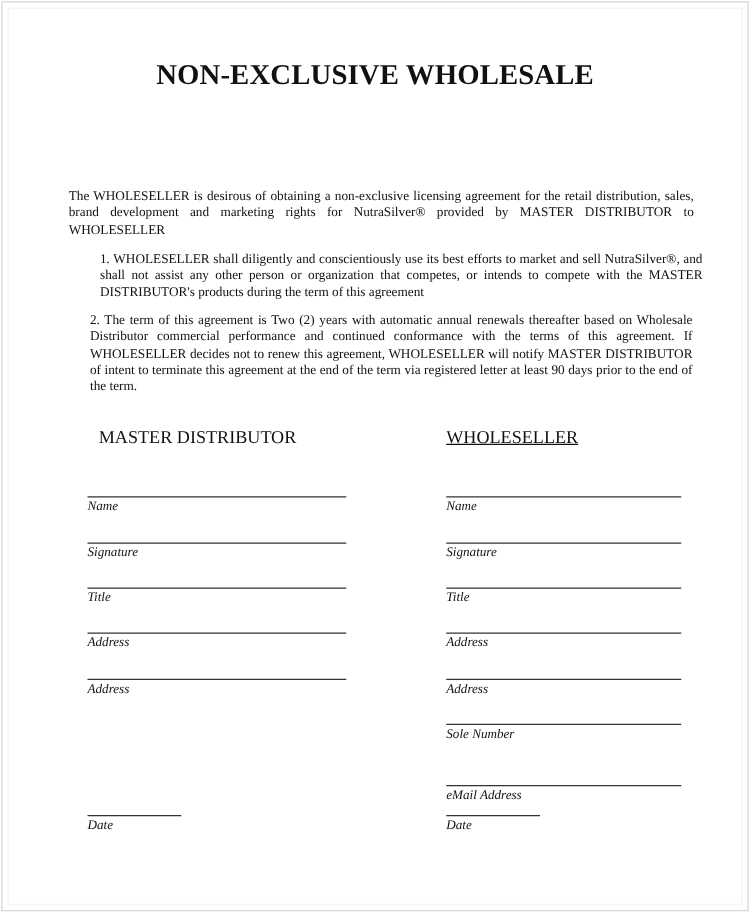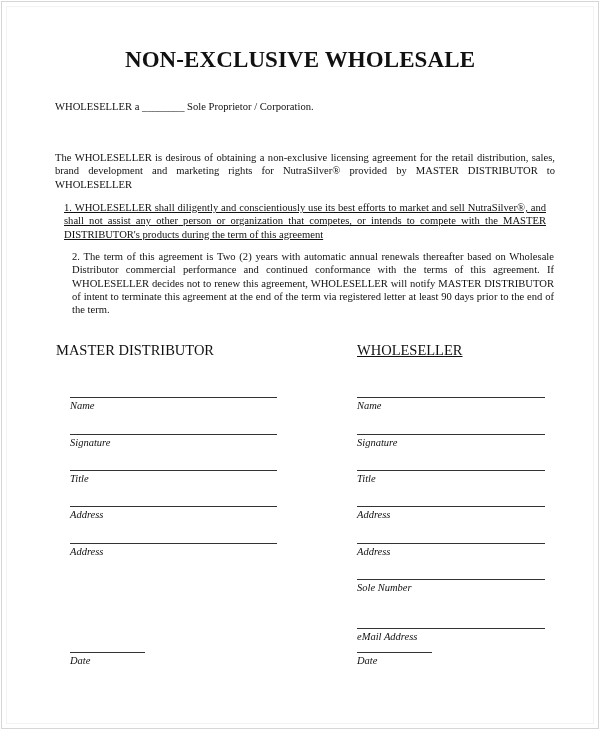--- a/index.html
+++ b/index.html
@@ -3,48 +3,47 @@
 <meta charset="utf-8">
 <style>
   html, body { margin: 0; padding: 0; background: #ffffff; }
   body { width: 600px; height: 730px; position: relative; overflow: hidden; font-family: "Liberation Serif", "DejaVu Serif", serif; color: #111; }
   .page { position: absolute; left: 1px; top: 1px; width: 596px; height: 726px; border: 1px solid #d6d6d6; background: #fff; }
   .page-inner { position: absolute; left: 4px; top: 4px; right: 4px; bottom: 4px; border: 1px solid #f3f3f3; }
   .title { position: absolute; left: 0; width: 600px; text-align: center; font-weight: bold; font-size: 23px; line-height: 23px; top: 48px; letter-spacing: 0.1px; }
   .para { position: absolute; font-size: 10.6px; line-height: 13.3px; text-align: justify; text-align-last: left; }
   .p1 { left: 55px; width: 500px; top: 100px; }
   .p2 { left: 55px; width: 500px; top: 151px; }
-  .p3 { left: 64px; width: 482px; top: 201px; text-decoration: underline; }
+  .p3 { left: 80px; width: 482px; top: 201px; }
   .p4 { left: 72px; width: 482px; top: 250px; }
   .just-line { display: block; text-align: justify; text-align-last: justify; }
   .col-head { position: absolute; font-size: 14.5px; top: 342px; }
   .field { position: absolute; font-style: italic; }
   .field .line { height: 0; border-top: 1px solid #333; }
   .field .label { font-size: 10.5px; margin-top: 1px; line-height: 13px; }
 </style>
 </head>
 <body>
 
 <div class="page">
   <div class="page-inner"></div>
 </div>
 
 <div class="title">
   <div>NON-EXCLUSIVE WHOLESALE</div>
 </div>
 
 <div class="para p1">
-  <span>WHOLESELLER a ________ Sole Proprietor / Corporation.</span>
 </div>
 
 <div class="para p2">The WHOLESELLER is desirous of obtaining a non-exclusive licensing agreement for the retail distribution, sales, brand development and marketing rights for NutraSilver® provided by MASTER DISTRIBUTOR to WHOLESELLER</div>
 <div class="para p3">1. WHOLESELLER shall diligently and conscientiously use its best efforts to market and sell NutraSilver®, and shall not assist any other person or organization that competes, or intends to compete with the MASTER DISTRIBUTOR's products during the term of this agreement</div>
 <div class="para p4">2. The term of this agreement is Two (2) years with automatic annual renewals thereafter based on Wholesale Distributor commercial performance and continued conformance with the terms of this agreement. If WHOLESELLER decides not to renew this agreement, WHOLESELLER will notify MASTER DISTRIBUTOR of intent to terminate this agreement at the end of the term via registered letter at least 90 days prior to the end of the term.</div>
 
-<div class="col-head" style="left:56px;">MASTER DISTRIBUTOR</div>
+<div class="col-head" style="left:79px;">MASTER DISTRIBUTOR</div>
 
 <div class="field" style="left:70px; top:397px; width:207px;">
   <div class="line"></div>
   <div class="label">Name</div>
 </div>
 <div class="field" style="left:70px; top:434px; width:207px;">
   <div class="line"></div>
   <div class="label">Signature</div>
 </div>
 <div class="field" style="left:70px; top:470px; width:207px;">

